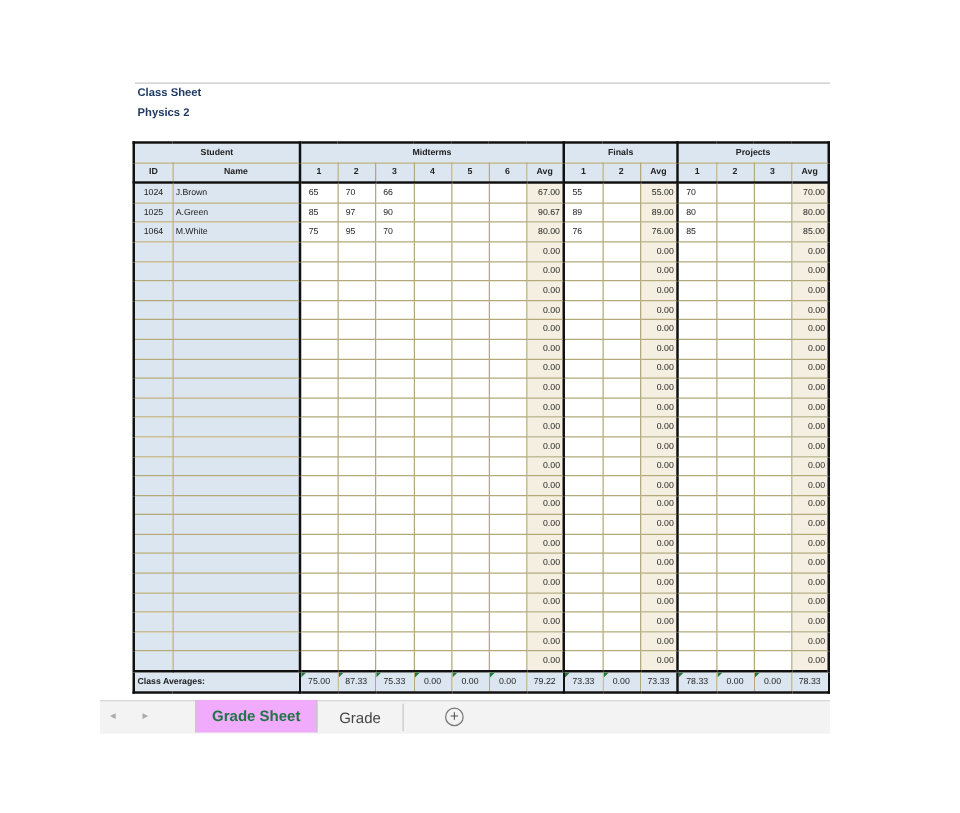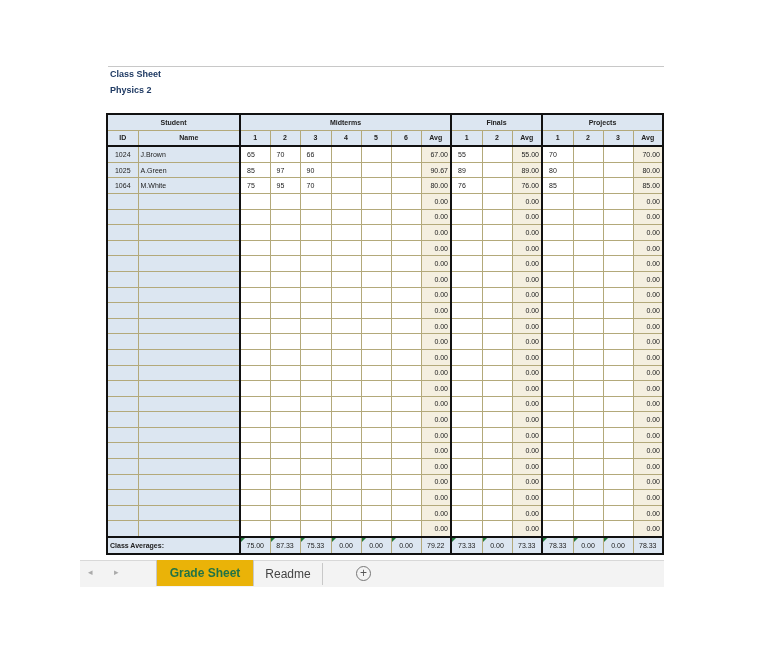--- a/index.html
+++ b/index.html
@@ -16,21 +16,21 @@
   .ctr{text-align:center;}
   .tl{border-left:2px solid #111 !important;}
   .tr{border-right:2px solid #111 !important;}
   .tt{border-top:2px solid #111 !important;}
   .tb{border-bottom:2px solid #111 !important;}
   .foot td{background:#dce6f1;font-weight:bold;position:relative;text-align:center;}
   .foot td.val{font-weight:normal;}
   .tri{position:absolute;left:0;top:0;width:0;height:0;border-top:4px solid #1f7a3a;border-right:4px solid transparent;}
   .tabs{position:absolute;left:80px;top:560px;width:584px;height:26px;background:#f3f3f3;border-top:1px solid #d8d8d8;}
   .nav{position:absolute;top:6px;font-size:9px;color:#aaa;}
-  .tab-active{position:absolute;left:76px;top:-1px;width:96px;height:26px;background:#eab308;border-left:1px solid #c8c8c8;border-right:1px solid #c8c8c8;color:#217346;font-weight:bold;font-size:12px;text-align:center;line-height:26px;}
+  .tab-active{position:absolute;left:76px;top:-1px;width:96px;height:26px;background:#f0abfc;border-left:1px solid #c8c8c8;border-right:1px solid #c8c8c8;color:#217346;font-weight:bold;font-size:12px;text-align:center;line-height:26px;}
   .tab{position:absolute;left:174px;top:2px;width:68px;height:22px;color:#444;font-size:12px;text-align:center;line-height:22px;border-right:1px solid #c8c8c8;}
   .add{position:absolute;left:276px;top:5px;width:13px;height:13px;border:1px solid #777;border-radius:50%;color:#555;font-size:12px;line-height:12px;text-align:center;}
 </style>
 </head>
 <body>
 
 <div class="topline"></div>
 <div class="class-label">Class Sheet</div>
 <div class="class-value">Physics 2</div>
 
@@ -545,15 +545,15 @@
         <td class="val tt tb"><span class="tri"></span>0.00</td>
         <td class="val tt tb tr">78.33</td>
       </tr>
     </tbody>
 </table>
 
 <div class="tabs">
   <span class="nav" style="left:8px">◂</span>
   <span class="nav" style="left:34px">▸</span>
   <div class="tab-active">Grade Sheet</div>
-  <div class="tab">Readme</div>
+  <div class="tab">Grade</div>
   <div class="add">+</div>
 </div>
 
 </body></html>

